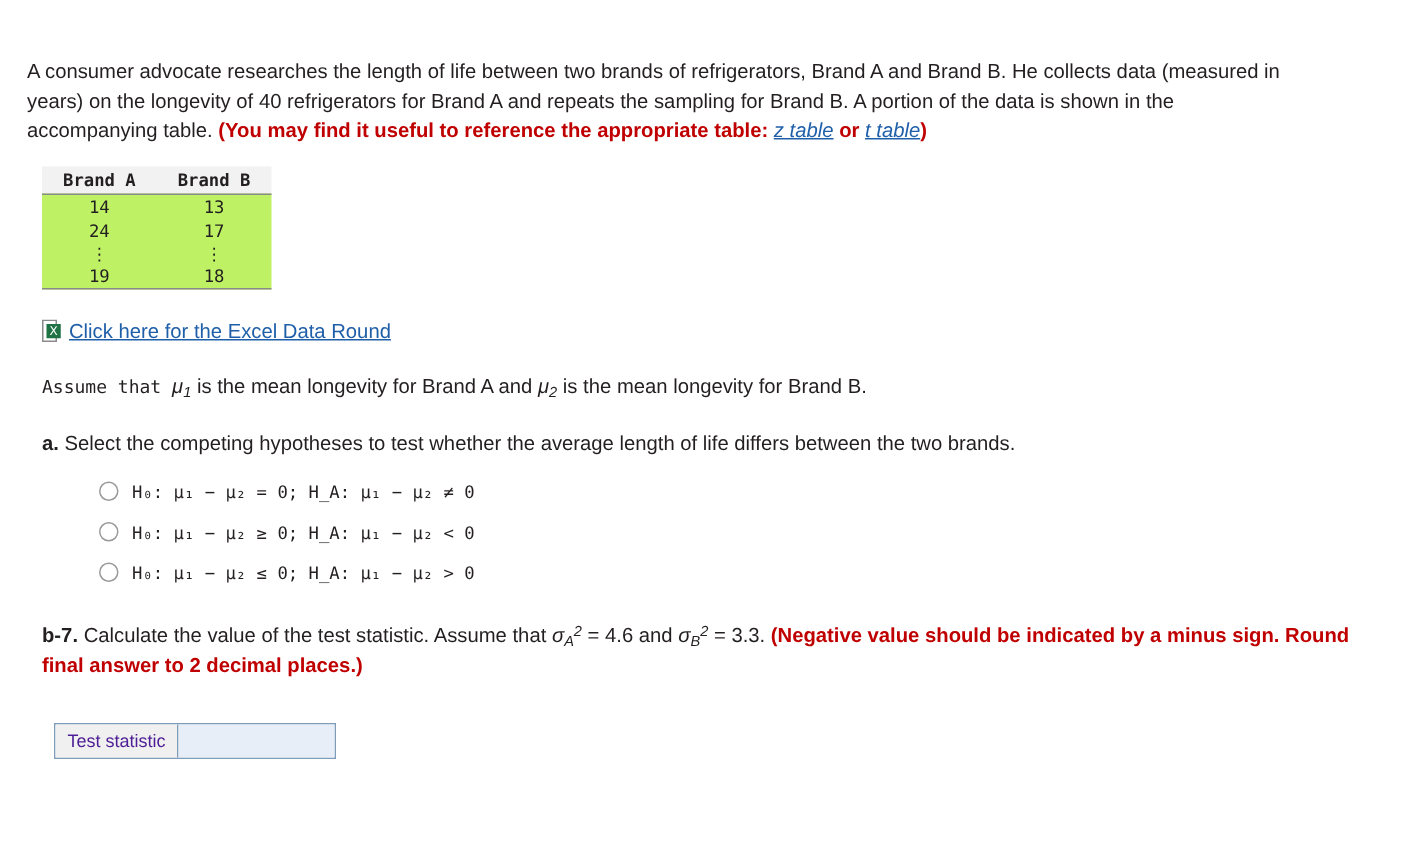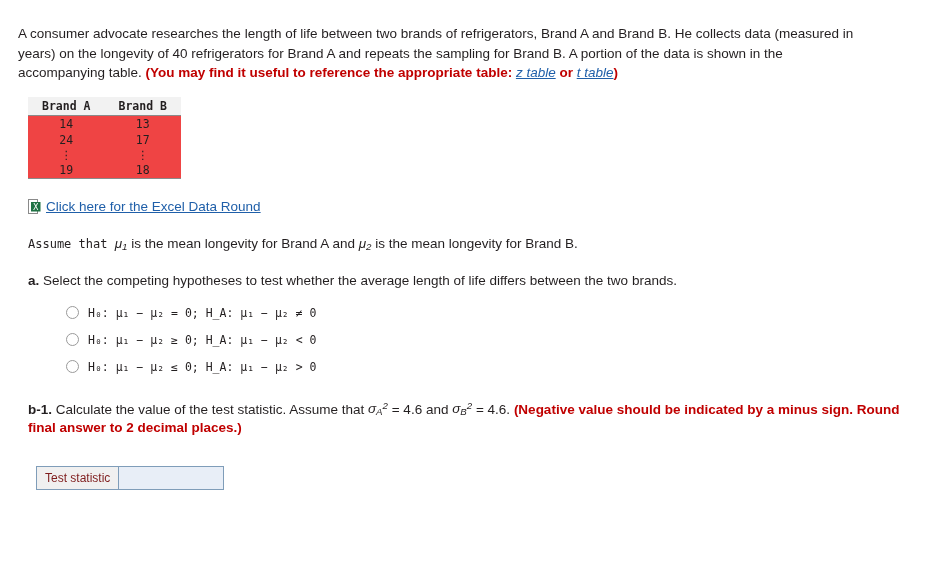--- a/index.html
+++ b/index.html
@@ -10,21 +10,21 @@
   body {
     width: 947px;
     height: 573px;
     font-family: "Liberation Sans", sans-serif;
     color: #231f20;
     font-size: 13.5px;
     position: relative;
     overflow: hidden;
   }
   .page {
-    padding: 24px 18px 0 18px;
+    padding: 38px 18px 0 18px;
     box-sizing: border-box;
   }
   .intro {
     line-height: 1.45;
     font-size: 13.5px;
     color: #231f20;
     max-width: 850px;
   }
   .intro .emph {
     color: #c00000;
@@ -46,21 +46,21 @@
   }
   .data-table th {
     font-weight: bold;
     padding: 2px 14px 2px 14px;
     border-bottom: 1px solid #8a8a8a;
     background: #f2f2f2;
   }
   .data-table td {
     padding: 1px 14px 1px 14px;
     text-align: center;
-    background: #ef4444;
+    background: #bef264;
   }
   .data-table tr.last td {
     border-bottom: 1px solid #8a8a8a;
   }
   .dots {
     letter-spacing: 0;
     color: #231f20;
     line-height: 1.1;
   }
   .excel-row {
@@ -140,21 +140,21 @@
     display: flex;
     align-items: stretch;
     width: 186px;
     border: 1px solid #7f9db9;
   }
   .answer-label {
     background: #f0f0f0;
     border-right: 1px solid #7f9db9;
     padding: 4px 8px;
     font-size: 12px;
-    color: #7f1d1d;
+    color: #4c1d95;
     white-space: nowrap;
     display: flex;
     align-items: center;
   }
   .answer-input {
     border: none;
     background: #e8eef7;
     outline: none;
     width: 100%;
     font-family: "Liberation Sans", sans-serif;
@@ -236,21 +236,21 @@
       <span class="radio"></span>
       <span class="opt-text">H₀: μ₁ − μ₂ ≥ 0; H_A: μ₁ − μ₂ &lt; 0</span>
     </label>
     <label class="option">
       <span class="radio"></span>
       <span class="opt-text">H₀: μ₁ − μ₂ ≤ 0; H_A: μ₁ − μ₂ &gt; 0</span>
     </label>
   </div>
 
   <div class="part-b">
-    <b>b-1.</b><span> Calculate the value of the test statistic. Assume that </span><span class="it"><span>σ</span><sub>A</sub><sup>2</sup></span><span> = 4.6 and </span><span class="it"><span>σ</span><sub>B</sub><sup>2</sup></span><span> = 4.6. </span><span class="emph">(Negative value should be indicated by a minus sign. Round final answer to 2 decimal places.)</span>
+    <b>b-7.</b><span> Calculate the value of the test statistic. Assume that </span><span class="it"><span>σ</span><sub>A</sub><sup>2</sup></span><span> = 4.6 and </span><span class="it"><span>σ</span><sub>B</sub><sup>2</sup></span><span> = 3.3. </span><span class="emph">(Negative value should be indicated by a minus sign. Round final answer to 2 decimal places.)</span>
   </div>
 
   <div class="answer-box">
     <div class="answer-label">Test statistic</div>
     <input class="answer-input" type="text" placeholder="" style="">
   </div>
 
 </div>
 
 </body></html>

